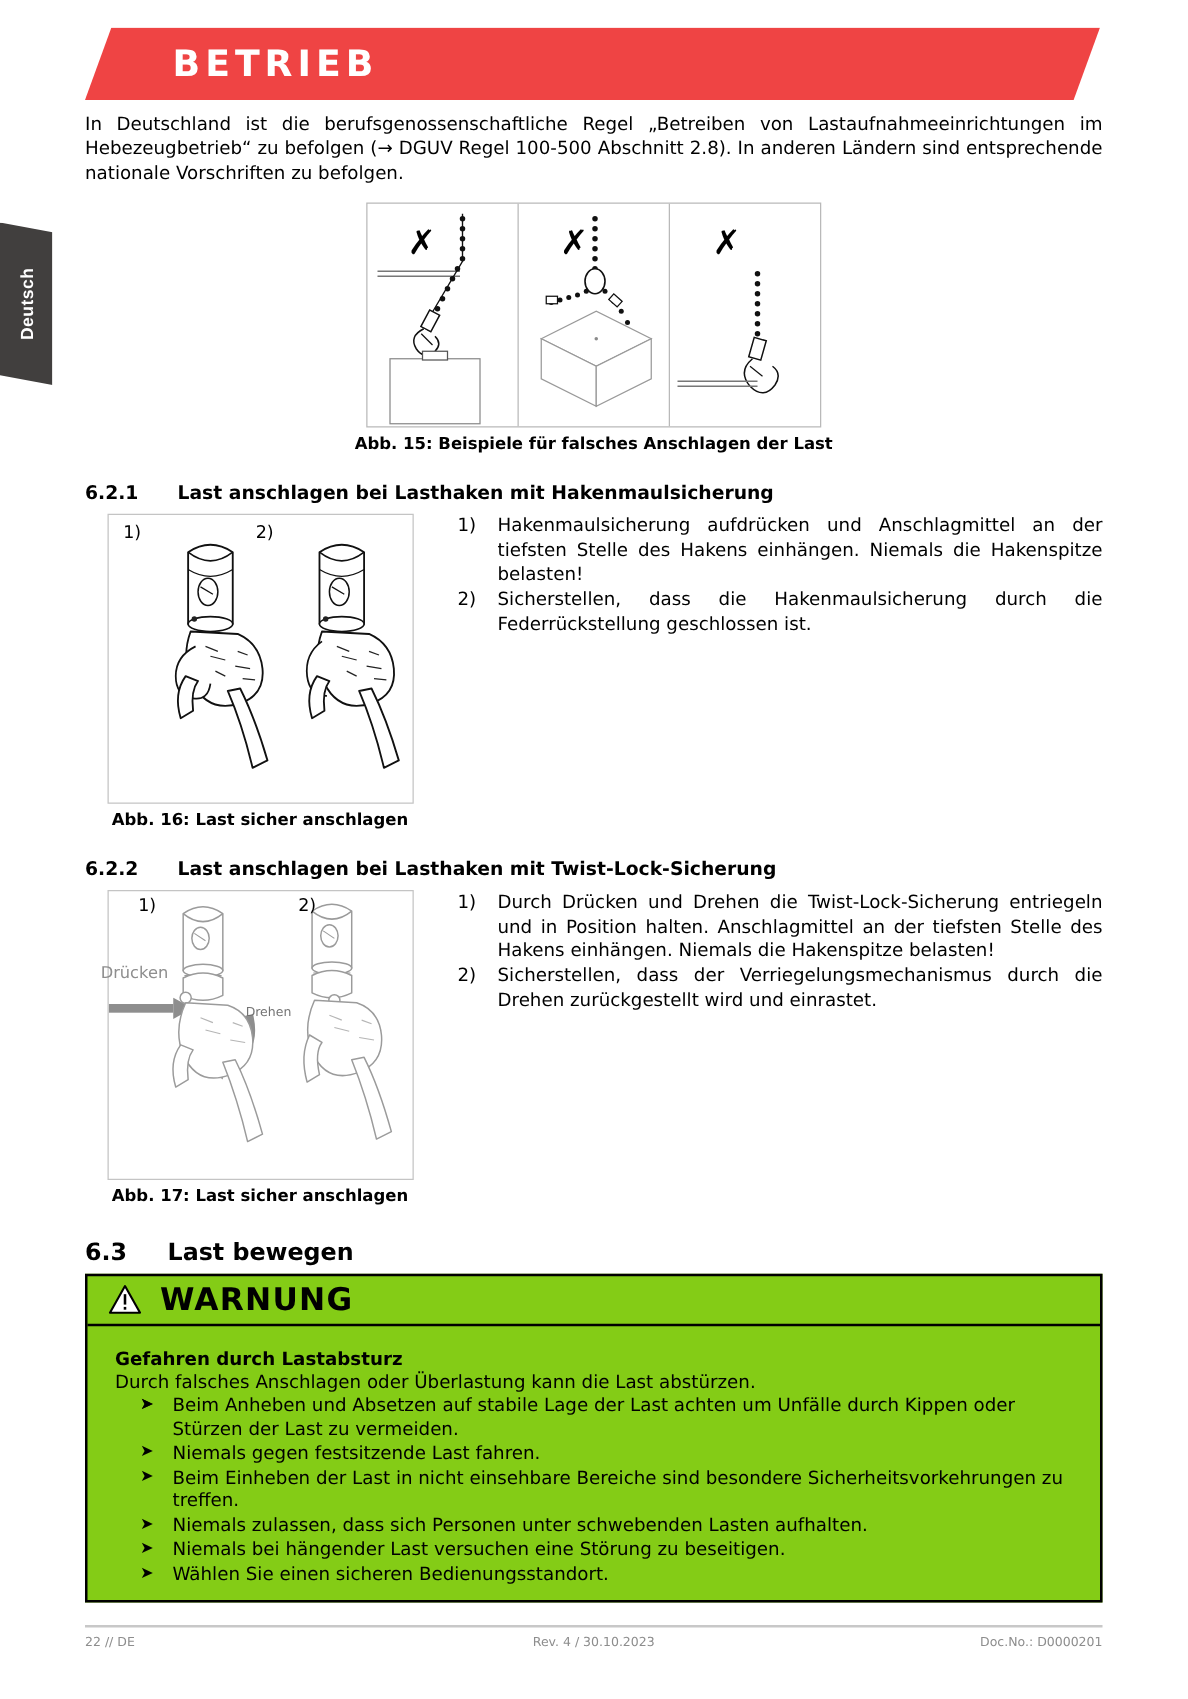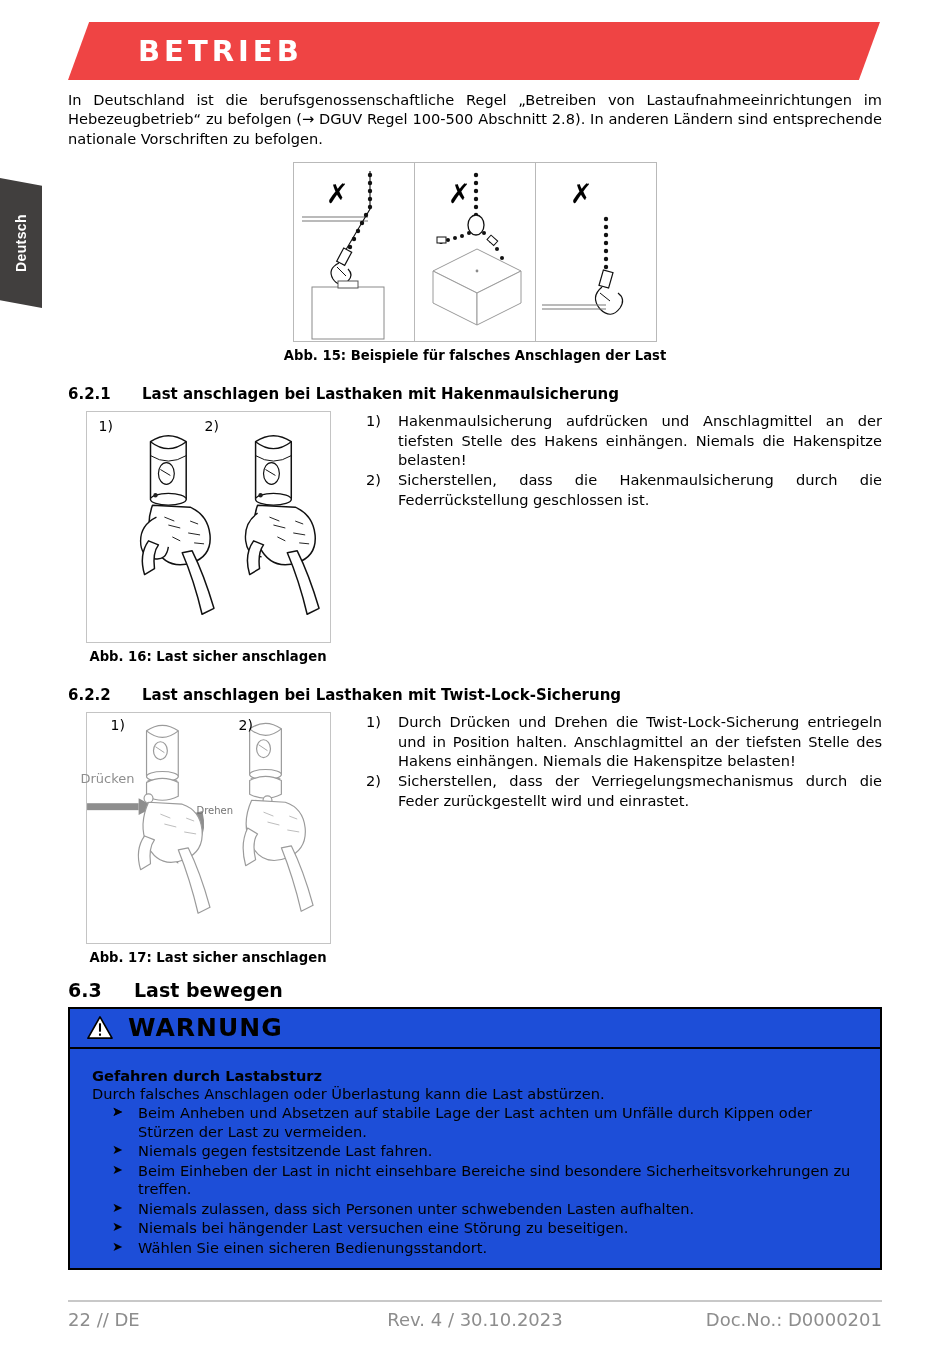--- a/index.html
+++ b/index.html
@@ -95,21 +95,21 @@
   
   h3.sec-head {
     margin: 22px 0 8px 0;
     font-size: 15px;
     font-weight: bold;
     font-family: "DejaVu Sans", sans-serif;
   }
   h3.sec-head .num { display: inline-block; width: 74px; }
 
   h2.sec-head-2 {
-    margin: 14px 0 6px 0;
+    margin: 26px 0 6px 0;
     font-size: 19px;
     font-weight: bold;
     font-family: "DejaVu Sans", sans-serif;
   }
   h2.sec-head-2 .num { display: inline-block; width: 66px; }
 
   
   .steprow { display: flex; align-items: flex-start; }
   .stepfig { width: 280px; display: flex; flex-direction: column; align-items: center; }
   .fig-box {
@@ -144,21 +144,21 @@
   .steplist li .marker {
     position: absolute; left: 0; top: 0;
   }
 
   
   .warnbox {
     border: 2px solid #000;
     box-sizing: border-box;
     width: 814px;
     margin-top: 4px;
-    background: #1d4ed8;
+    background: #84cc16;
   }
   .warn-head {
     border-bottom: 2px solid #000;
     display: flex; align-items: center;
     padding: 4px 0 6px 16px;
     height: 40px;
     box-sizing: border-box;
   }
   .warn-tri { width: 28px; height: 25px; flex: none; }
   .warn-title {
@@ -200,21 +200,21 @@
     position: absolute;
     left: 68px; top: 1300px;
     width: 814px;
   }
   .footer-rule {
     border-top: 2px solid #c8c8c8;
     margin-bottom: 7px;
   }
   .footer-row {
     display: flex;
-    font-size: 18px;
+    font-size: 10px;
     color: #8d8d8d;
     font-family: "DejaVu Sans", sans-serif;
   }
   .footer-left { width: 33%; text-align: left; }
   .footer-mid  { width: 34%; text-align: center; }
   .footer-right{ width: 33%; text-align: right; }
 
   svg { display: block; }
 </style>
 </head>
@@ -498,21 +498,21 @@
       <div class="fig-caption">Abb. 17: Last sicher anschlagen</div>
     </div>
 
     <ol class="steplist">
       <li>
         <span class="marker">1)</span>
         <span>Durch Drücken und Drehen die Twist-Lock-Sicherung entriegeln und in Position halten. Anschlagmittel an der tiefsten Stelle des Hakens einhängen. Niemals die Hakenspitze belasten!</span>
       </li>
       <li>
         <span class="marker">2)</span>
-        <span>Sicherstellen, dass der Verriegelungsmechanismus durch die Feder zurückgestellt wird und einrastet.</span>
+        <span>Sicherstellen, dass der Verriegelungsmechanismus durch die Drehen zurückgestellt wird und einrastet.</span>
       </li>
     </ol>
   </div>
 
   <h2 class="sec-head-2">
     <span class="num">6.3</span><span>Last bewegen</span>
   </h2>
 
   <div class="warnbox">
     <div class="warn-head">

